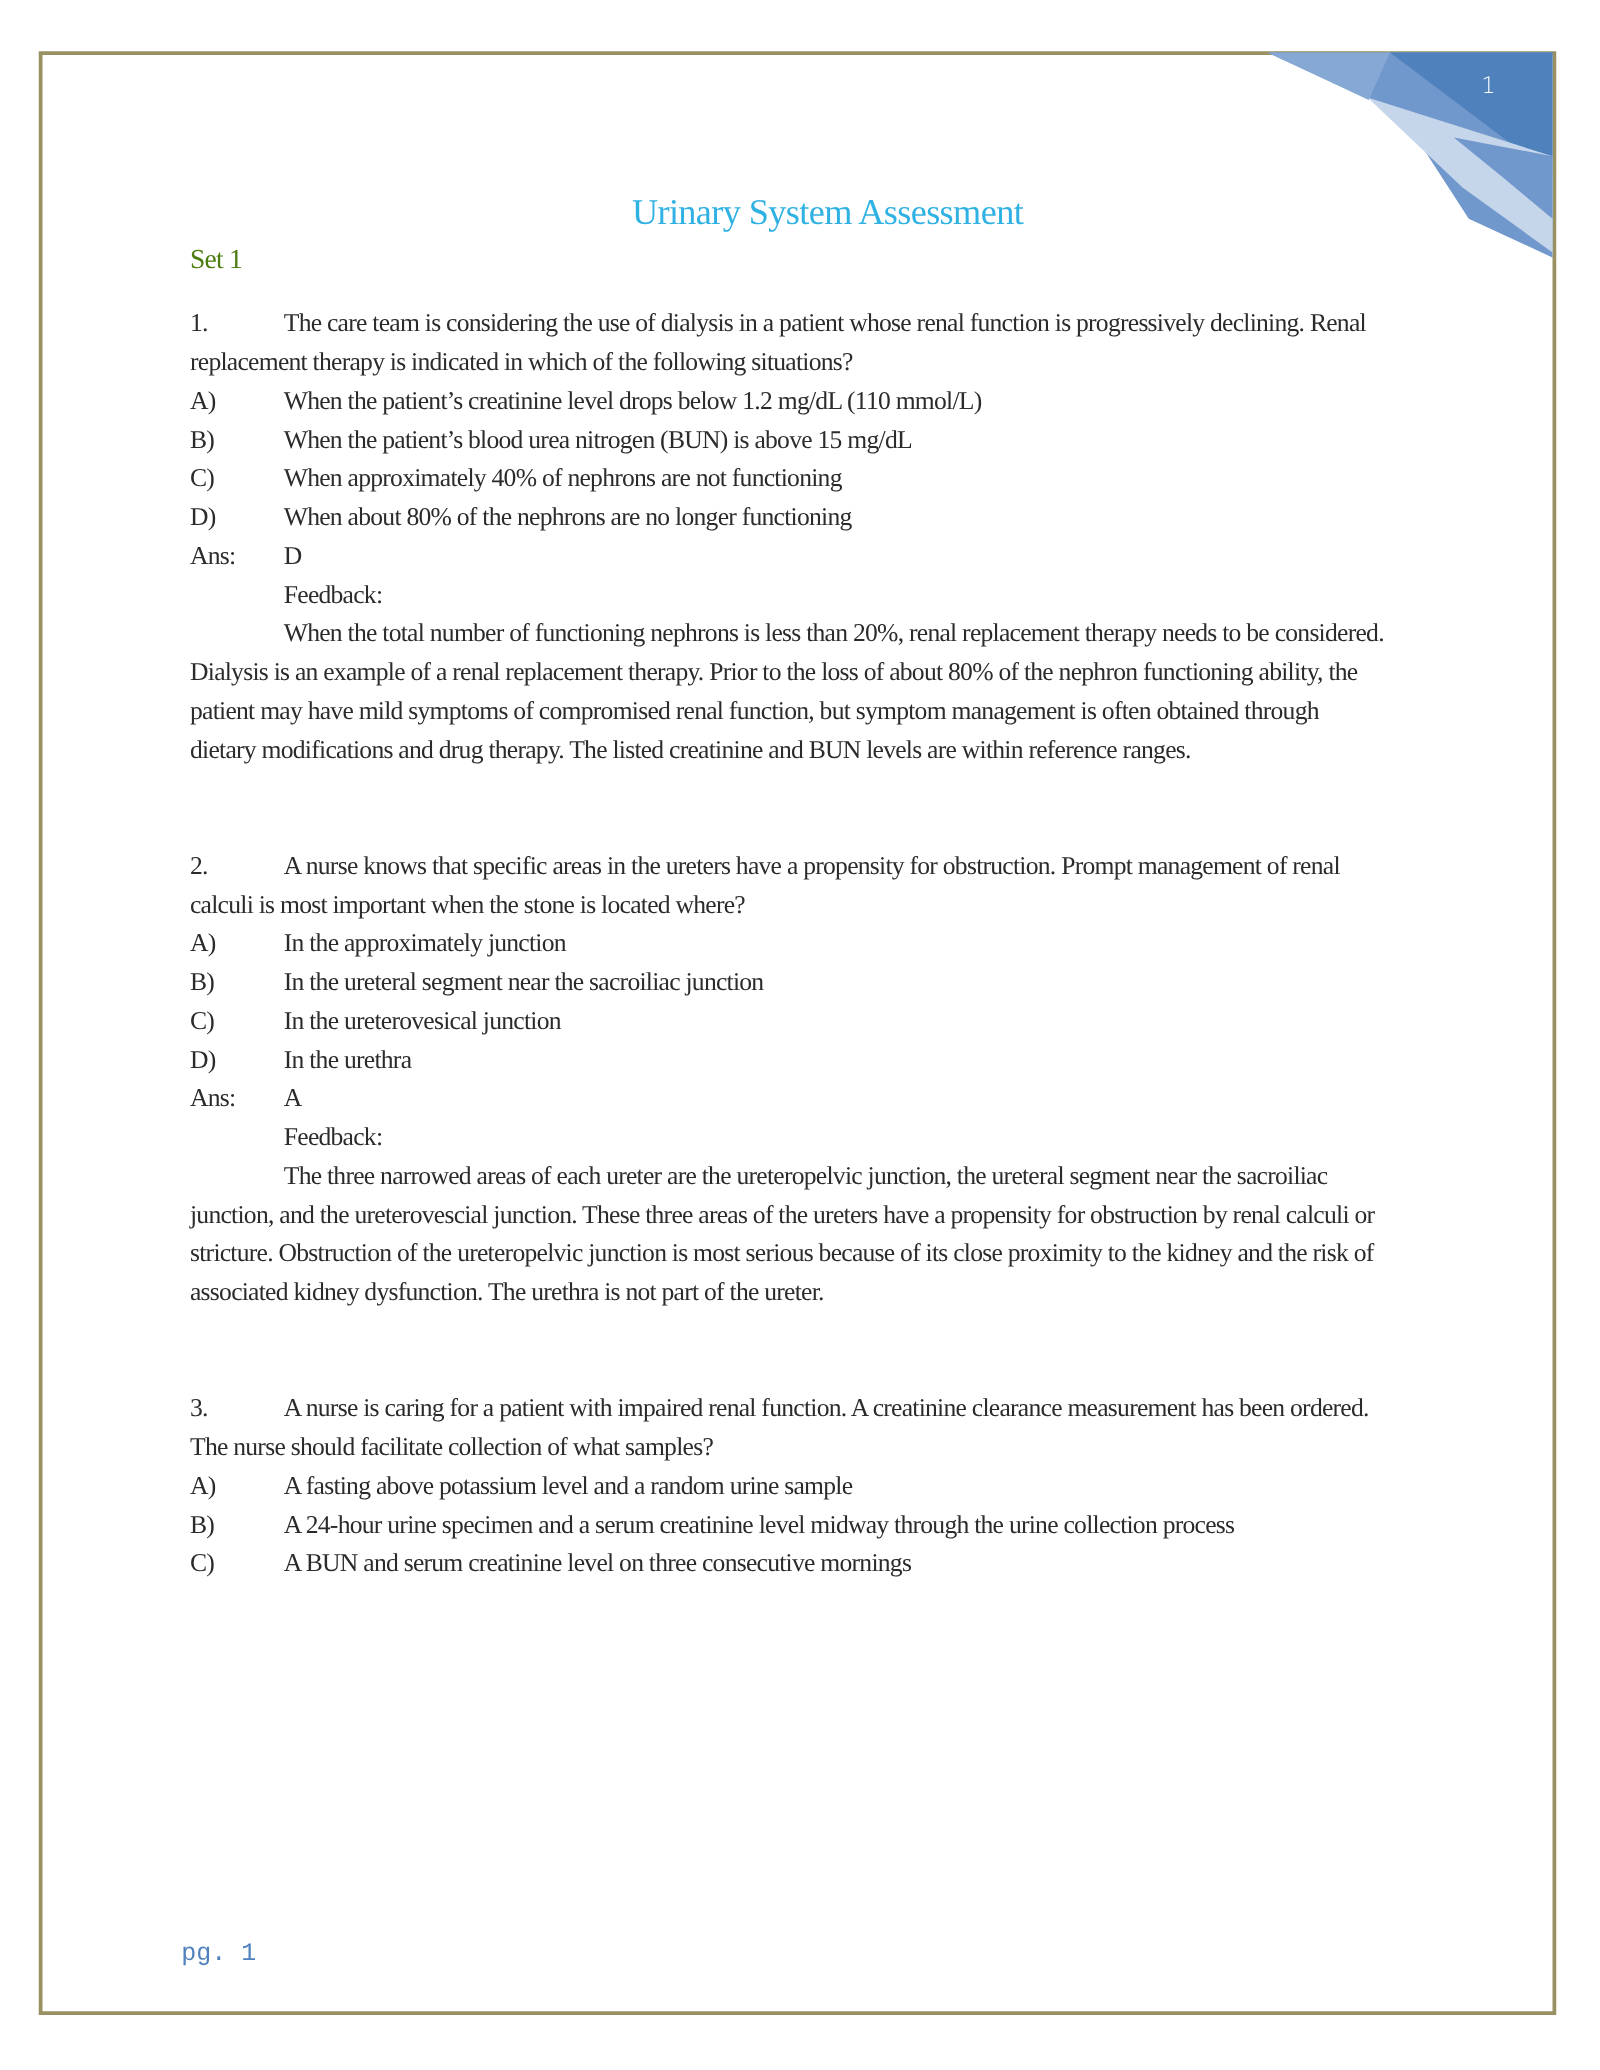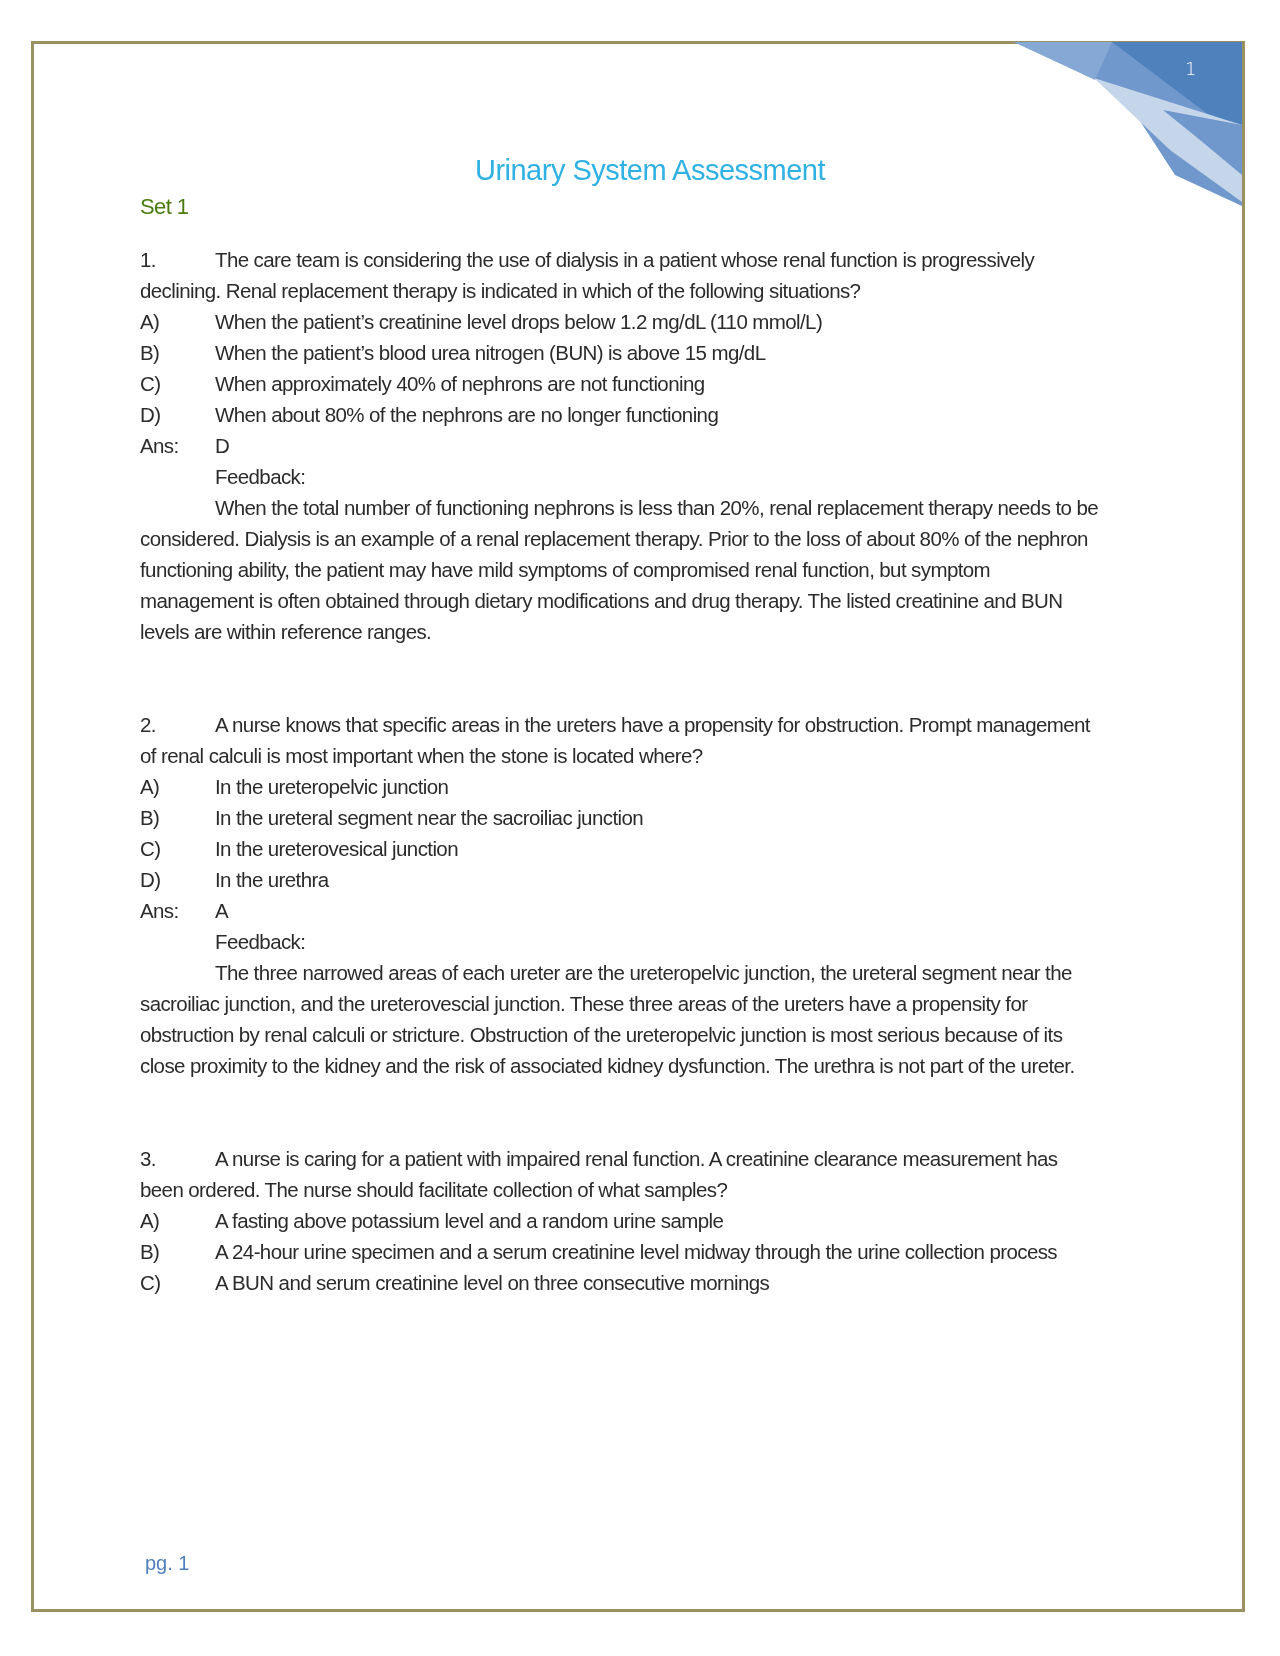--- a/index.html
+++ b/index.html
@@ -7,42 +7,42 @@
   .page-border {
     position: absolute; left: 31px; top: 41px; width: 1208px; height: 1565px;
     border: 3px solid #9a9162; box-sizing: content-box;
   }
   .corner { position: absolute; left: 0; top: 0; width: 1280px; height: 240px; pointer-events: none; }
   .page-num-top {
     position: absolute; left: 1185px; top: 58px; color: #ffffff;
     font-family: "DejaVu Sans", sans-serif; font-size: 18px; font-weight: 300;
   }
   .doc {
-    position: absolute; left: 140px; top: 150px; width: 960px;
-    font-family: Liberation Sans, sans-serif; font-size: 20.5px; color: #2b2b2b;
+    position: absolute; left: 152px; top: 150px; width: 960px;
+    font-family: Liberation Serif, serif; font-size: 20.5px; color: #2b2b2b;
     line-height: 31px; letter-spacing: -0.6px;
   }
   .title {
     text-align: center; color: #2fb1e3; font-size: 29px; line-height: 40px;
     margin-left: 60px; letter-spacing: -0.5px;
   }
   .set { color: #4d7c0f; font-size: 22px; margin-top: 0px; line-height: 34px; }
   .question { margin-top: 44px; }
   .q-stem { text-indent: 0; }
   .q-num { display: inline-block; width: 75px; }
   .opt { display: flex; }
   .opt-letter { width: 75px; flex: 0 0 75px; }
   .ans { display: flex; }
   .ans-label { width: 75px; flex: 0 0 75px; }
   .feedback-label { padding-left: 75px; }
   .feedback-text { text-indent: 75px; }
   .gap-big { height: 62px; }
   .footer {
     position: absolute; left: 145px; top: 1552px; color: #4f81bd;
-    font-family: Liberation Sans, sans-serif; font-size: 20px;
+    font-family: Liberation Mono, monospace; font-size: 20px;
   }
   .q3-b { }
 </style>
 </head>
 <body>
 
 <div class="page-border"></div>
 
 <svg class="corner" viewBox="0 0 1280 240" xmlns="http://www.w3.org/2000/svg">
   <polygon points="1014,42 1242,42 1242,206 1175,175 1120,90" fill="#7098cc"></polygon>
@@ -86,21 +86,21 @@
   </div>
 
   <div class="gap-big"></div>
 
   <div class="question" style="margin-top:0;">
     <div class="q-stem">
       <span class="q-num">2.</span><span>A nurse knows that specific areas in the ureters have a propensity for obstruction. Prompt management of renal calculi is most important when the stone is located where?</span>
     </div>
     <div class="opt">
         <span class="opt-letter">A)</span>
-        <span>In the ureteropelvic junction</span>
+        <span>In the approximately junction</span>
       </div>
     <div class="opt">
         <span class="opt-letter">B)</span>
         <span>In the ureteral segment near the sacroiliac junction</span>
       </div>
     <div class="opt">
         <span class="opt-letter">C)</span>
         <span>In the ureterovesical junction</span>
       </div>
     <div class="opt">

